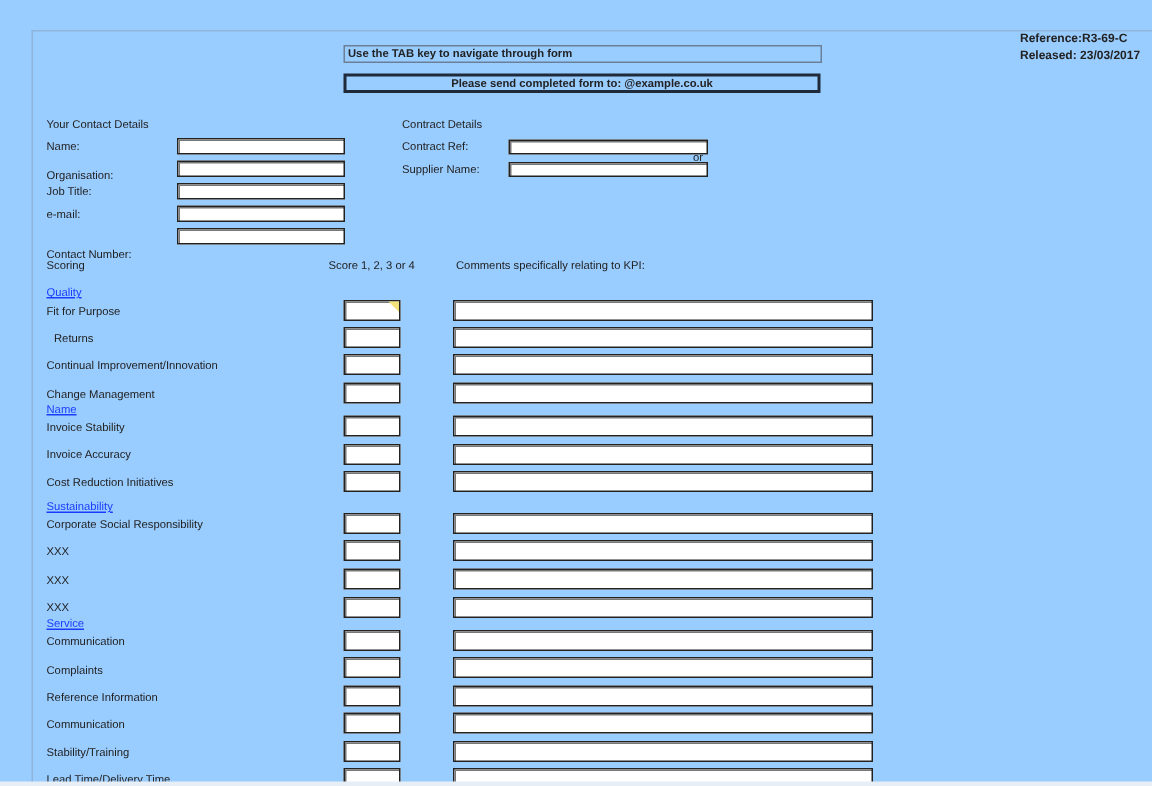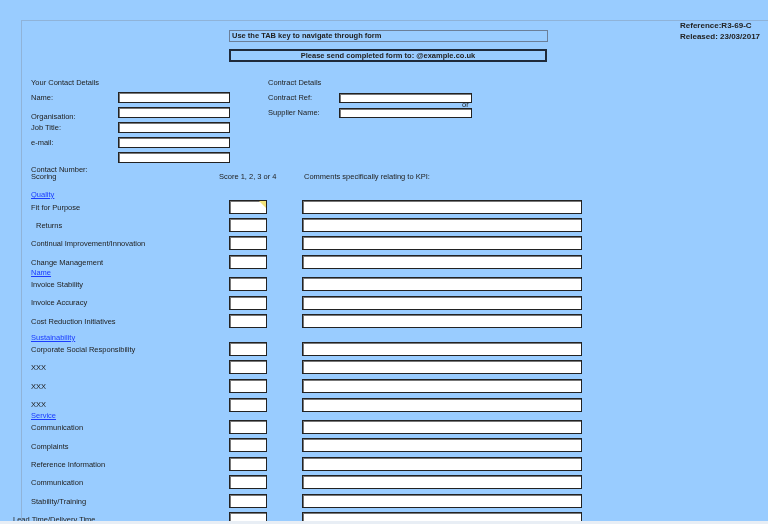--- a/index.html
+++ b/index.html
@@ -153,17 +153,17 @@
 <div class="field" style="left:302px;top:457px;width:280px;height:14px;"></div>
 
 <div class="lbl" style="left:31px;top:478px;">Communication</div>
 <div class="field" style="left:229px;top:475px;width:38px;height:14px;"></div>
 <div class="field" style="left:302px;top:475px;width:280px;height:14px;"></div>
 
 <div class="lbl" style="left:31px;top:497px;">Stability/Training</div>
 <div class="field" style="left:229px;top:494px;width:38px;height:14px;"></div>
 <div class="field" style="left:302px;top:494px;width:280px;height:14px;"></div>
 
-<div class="lbl" style="left:13px;top:515px;">Lead Time/Delivery Time</div>
+<div class="lbl" style="left:31px;top:515px;">Lead Time/Delivery Time</div>
 <div class="field" style="left:229px;top:512px;width:38px;height:14px;"></div>
 <div class="field" style="left:302px;top:512px;width:280px;height:14px;"></div>
 
 <div class="bottom-strip"></div>
 
 </body></html>

